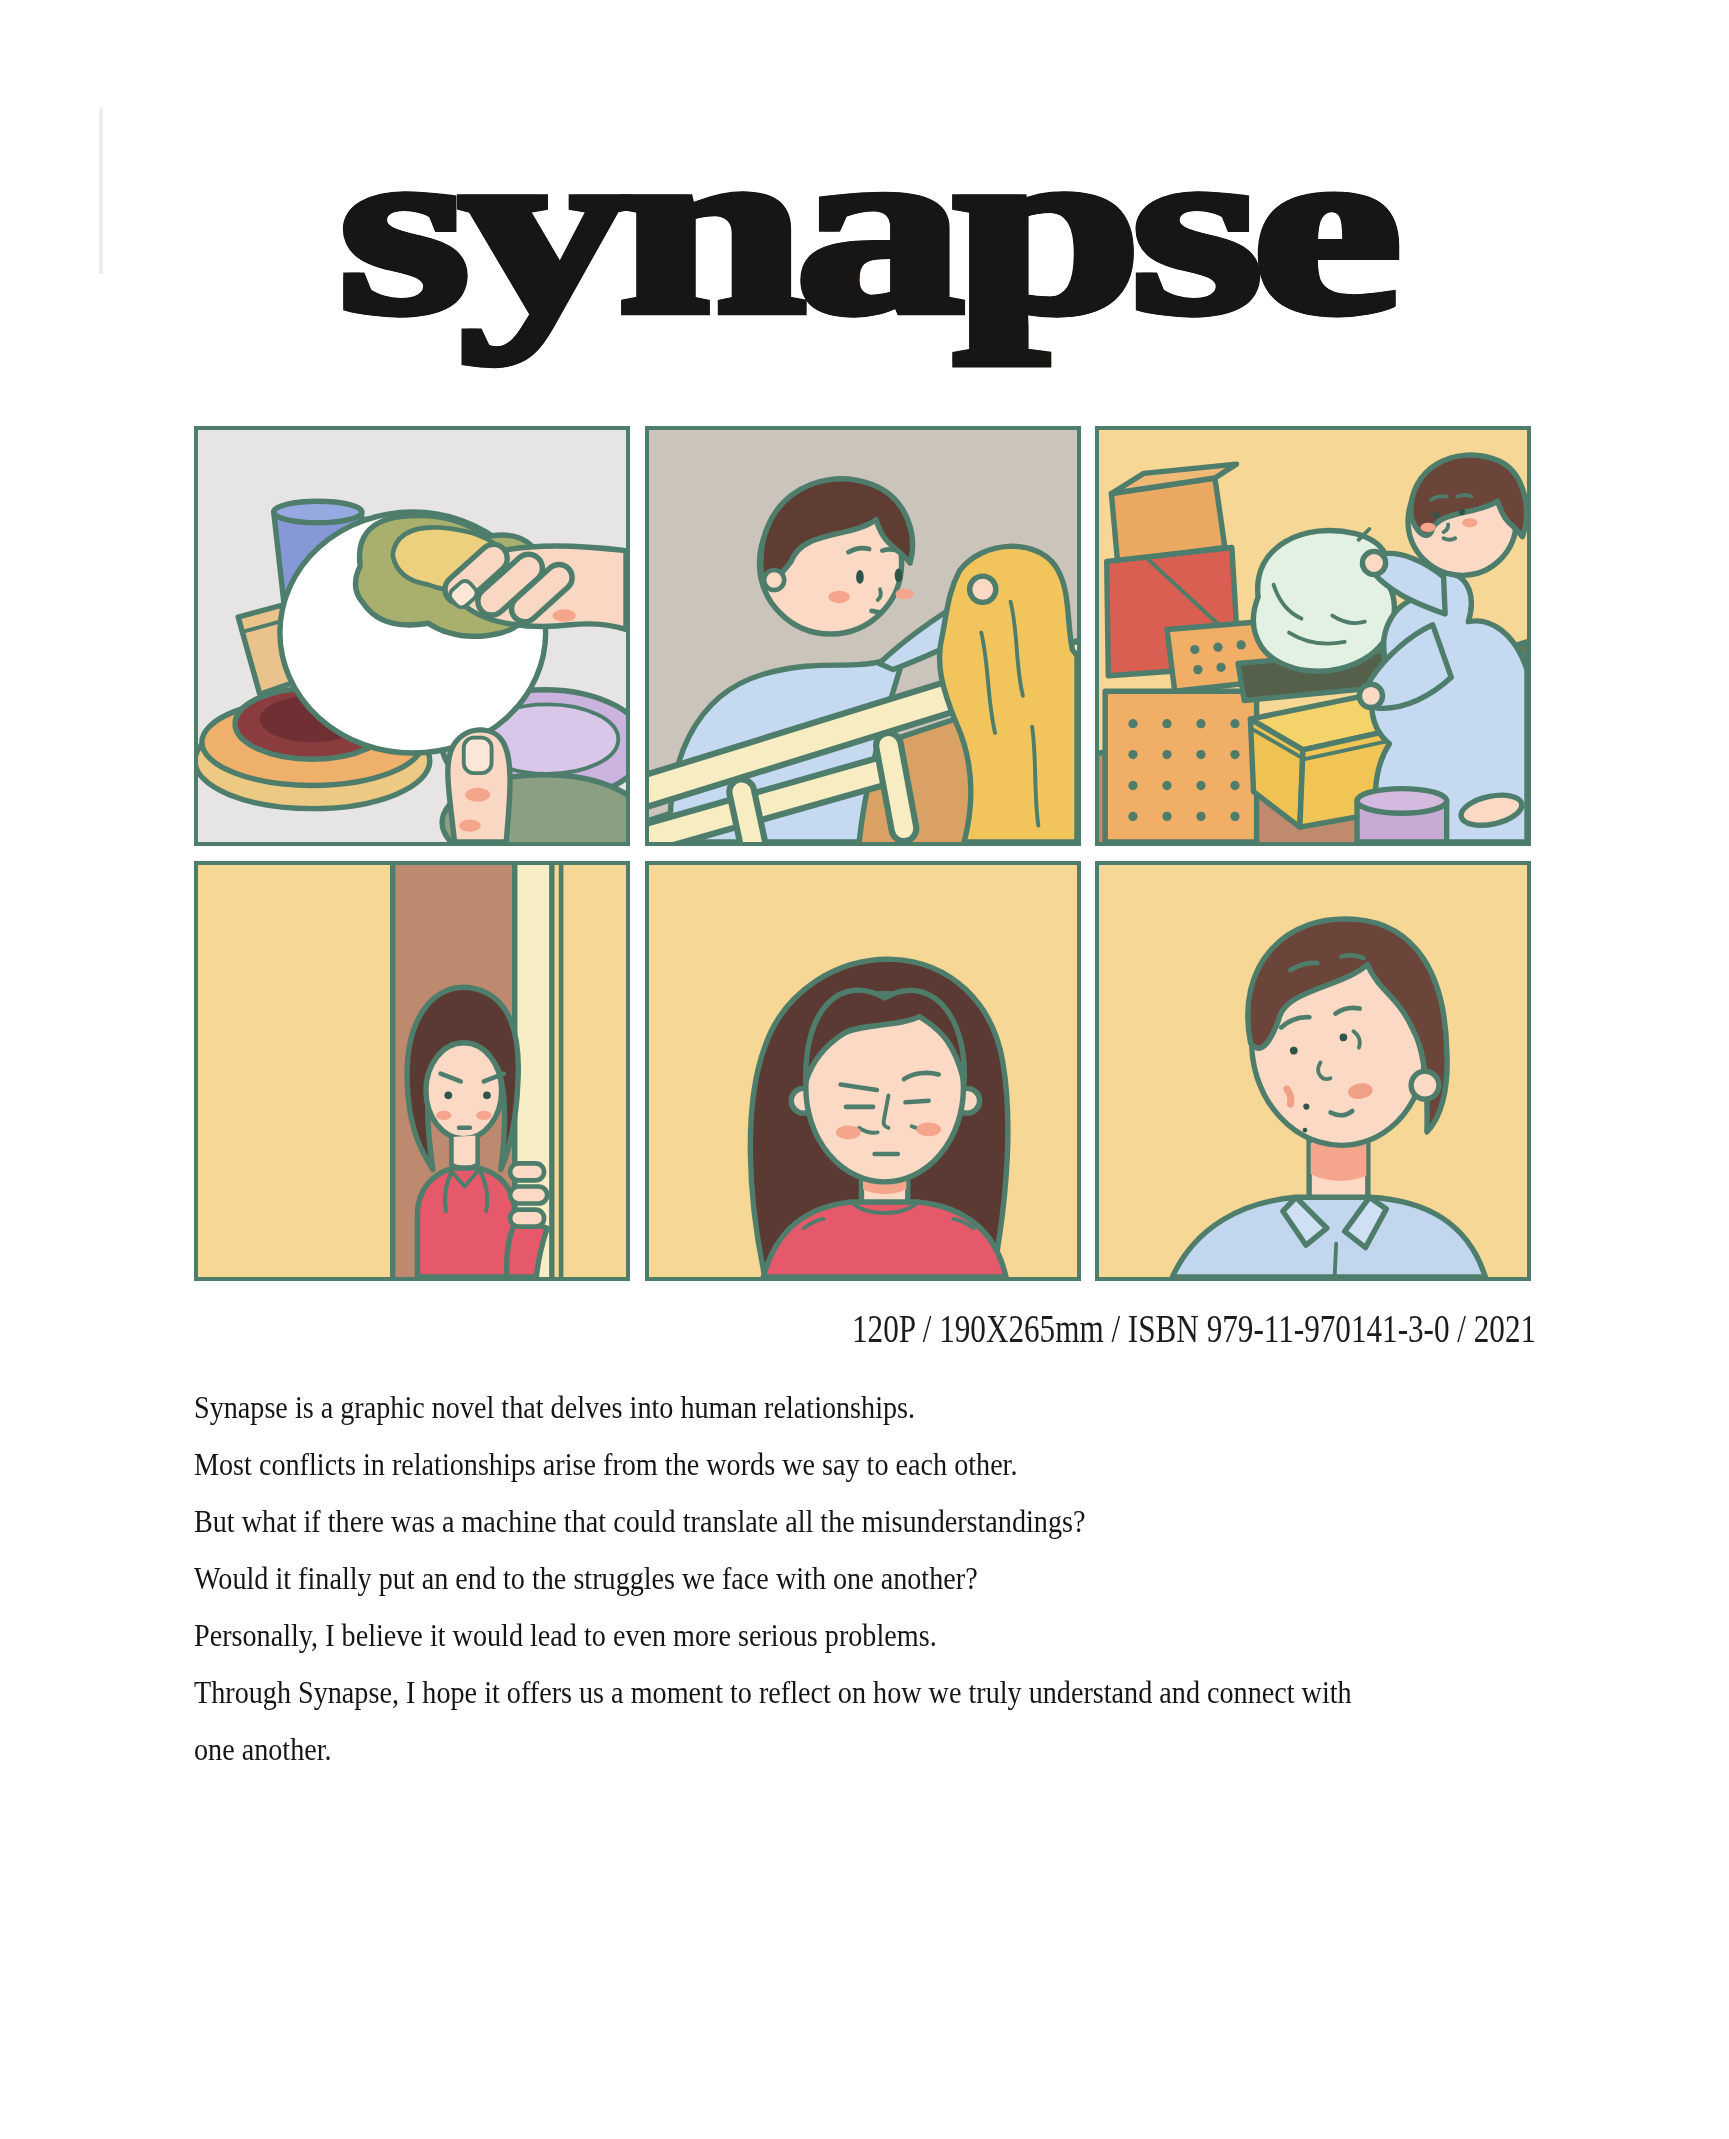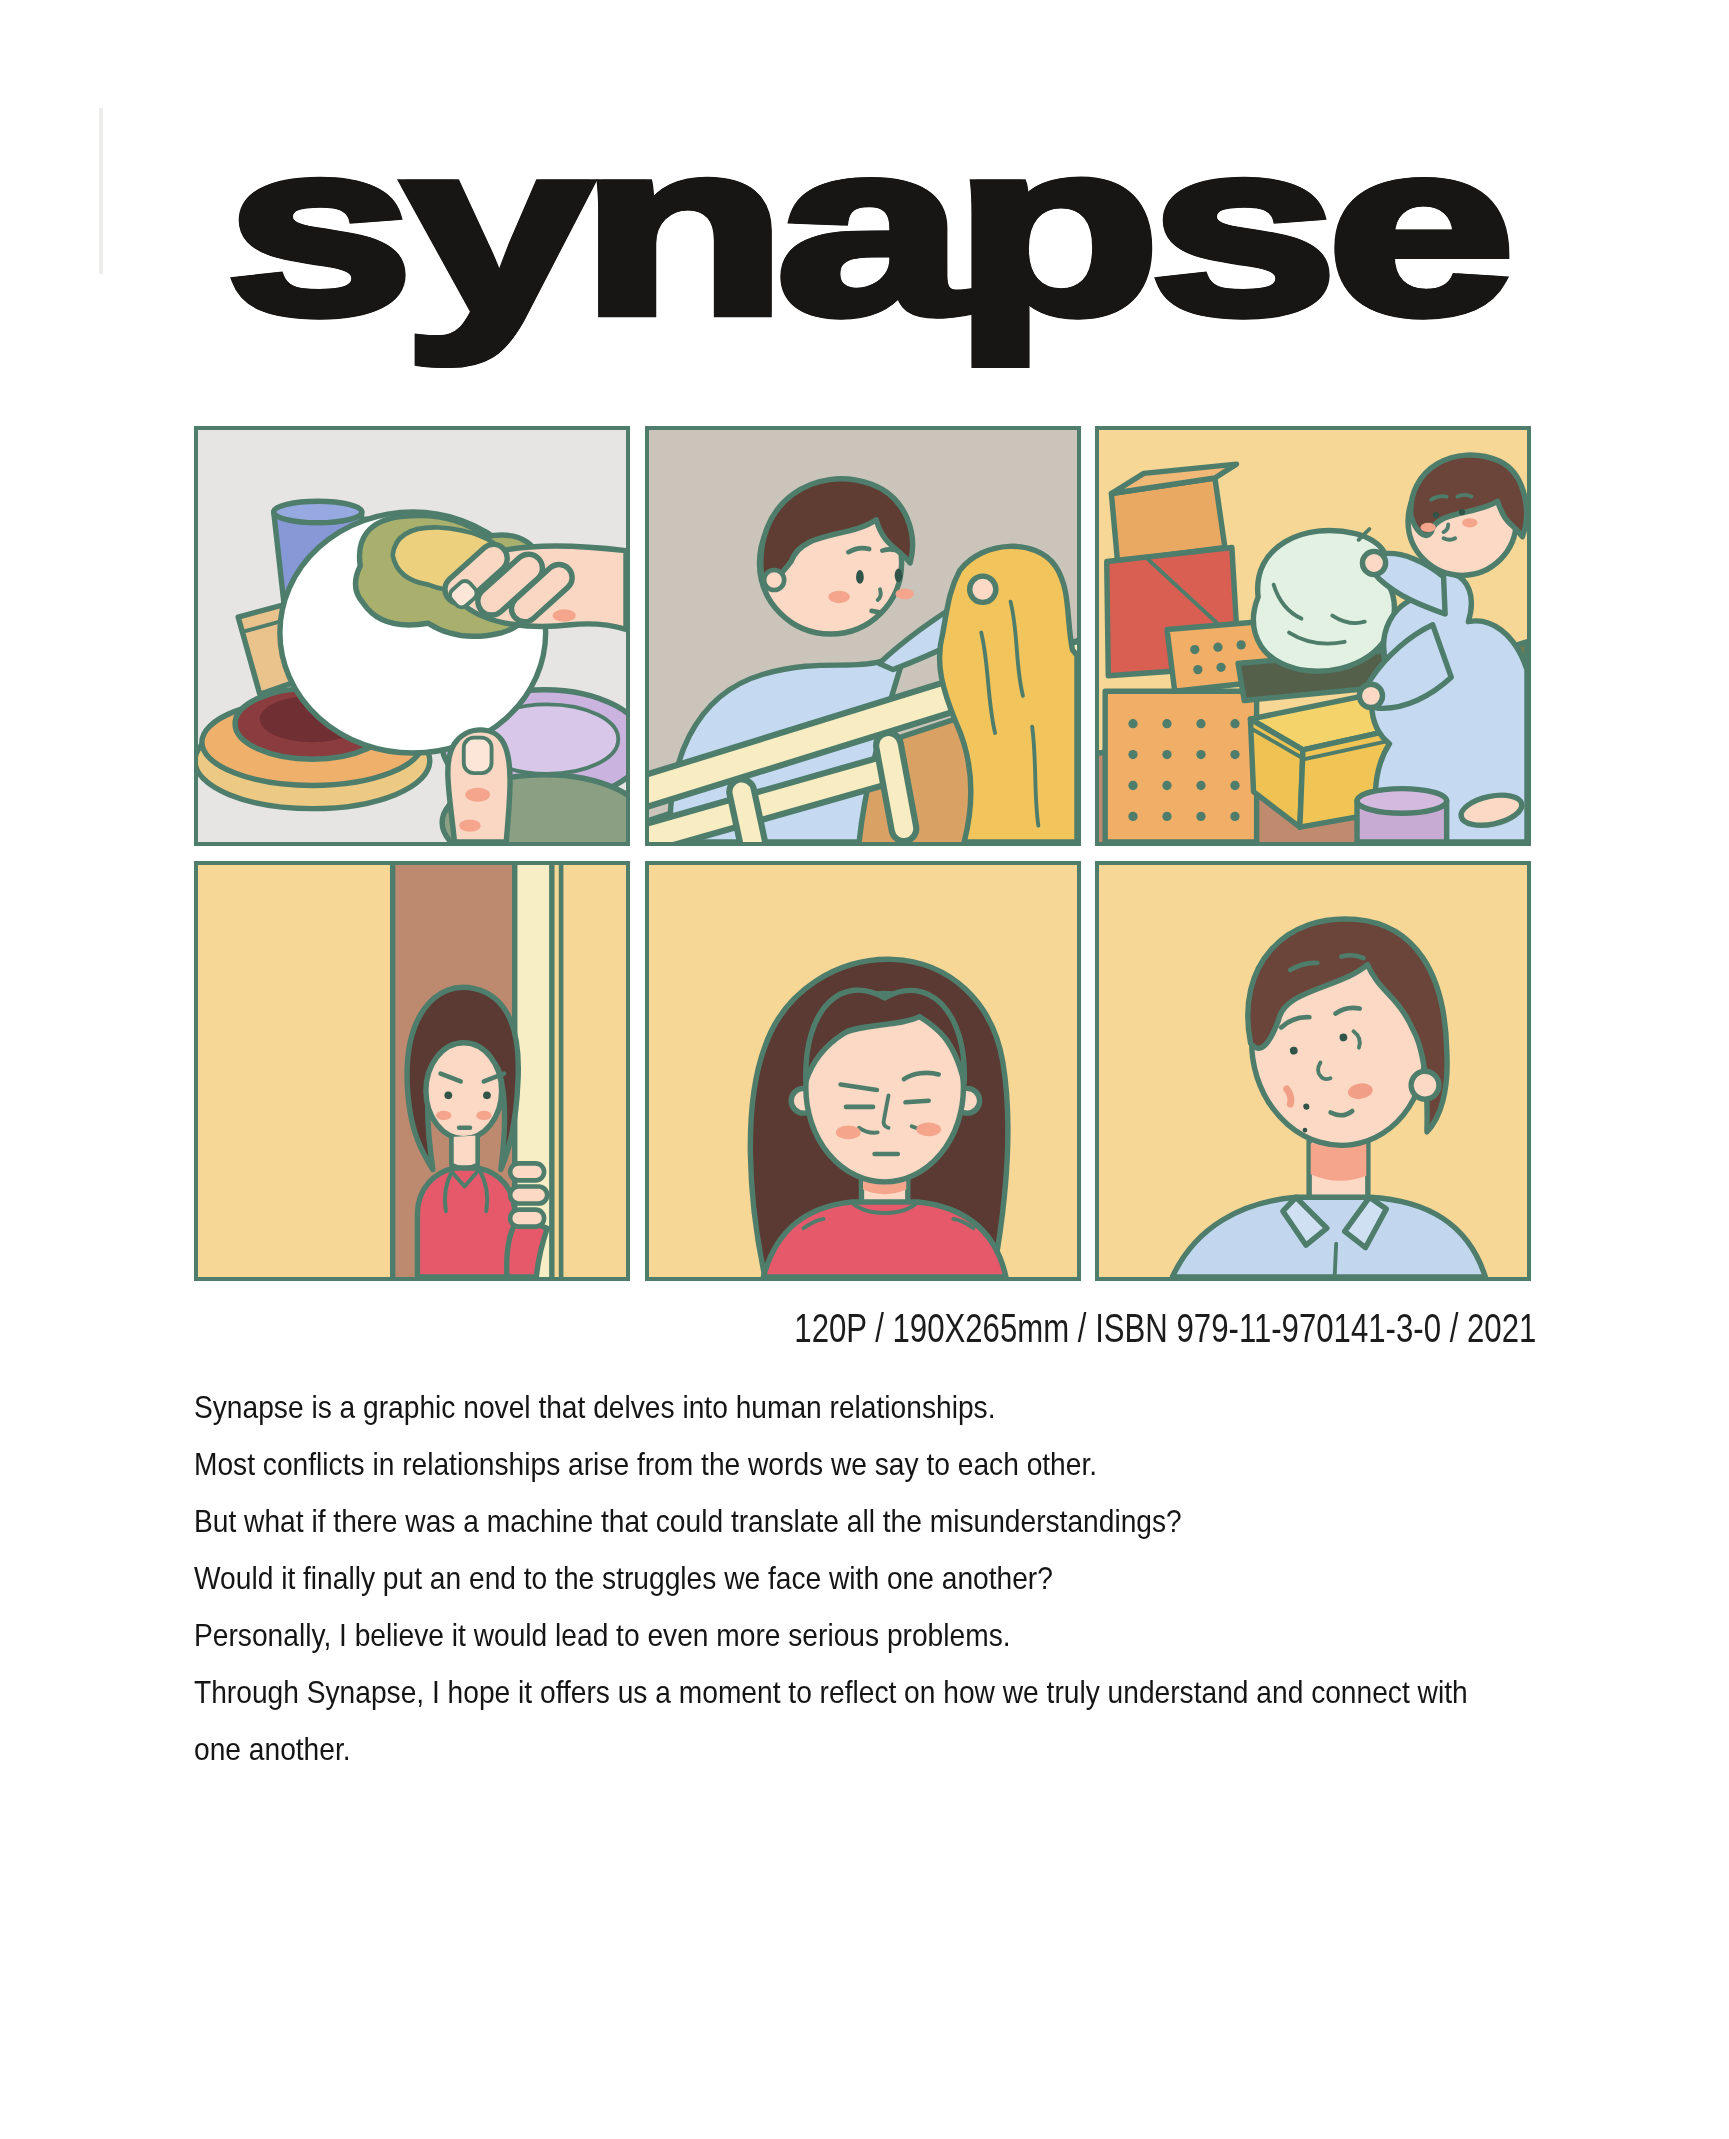--- a/index.html
+++ b/index.html
@@ -1,18 +1,18 @@
 <!DOCTYPE html>
 <html style="font-size:12.3px"><head>
 <meta charset="utf-8">
 <style>
   html,body{margin:0;padding:0;background:#ffffff;}
   .page{
     position:relative;width:1730px;height:1872px;background:#ffffff;overflow:hidden;
-    font-family:Liberation Sans, sans-serif;color:#141414;
+    font-family:Liberation Serif, serif;color:#141414;
   }
   .scan-artifact{position:absolute;left:99px;top:108px;width:3.9px;height:166px;background:#ededeb;}
   .brand-logo{
     position:absolute;top:106px;left:0;width:100%;text-align:center;
     font-weight:bold;font-size:245px;line-height:1;color:#171614;letter-spacing:-7.7px;
     transform:scaleX(1.38);transform-origin:50% 50%;white-space:nowrap;
     -webkit-text-stroke:8.5px #171614;
     text-shadow:3.9px 0 0,-3.9px 0 0,0 3.9px 0,0 -3.9px 0,3.1px 3.1px 0,-3.1px 3.1px 0,3.1px -3.1px 0,-3.1px -3.1px 0;
     margin:0;
   }

